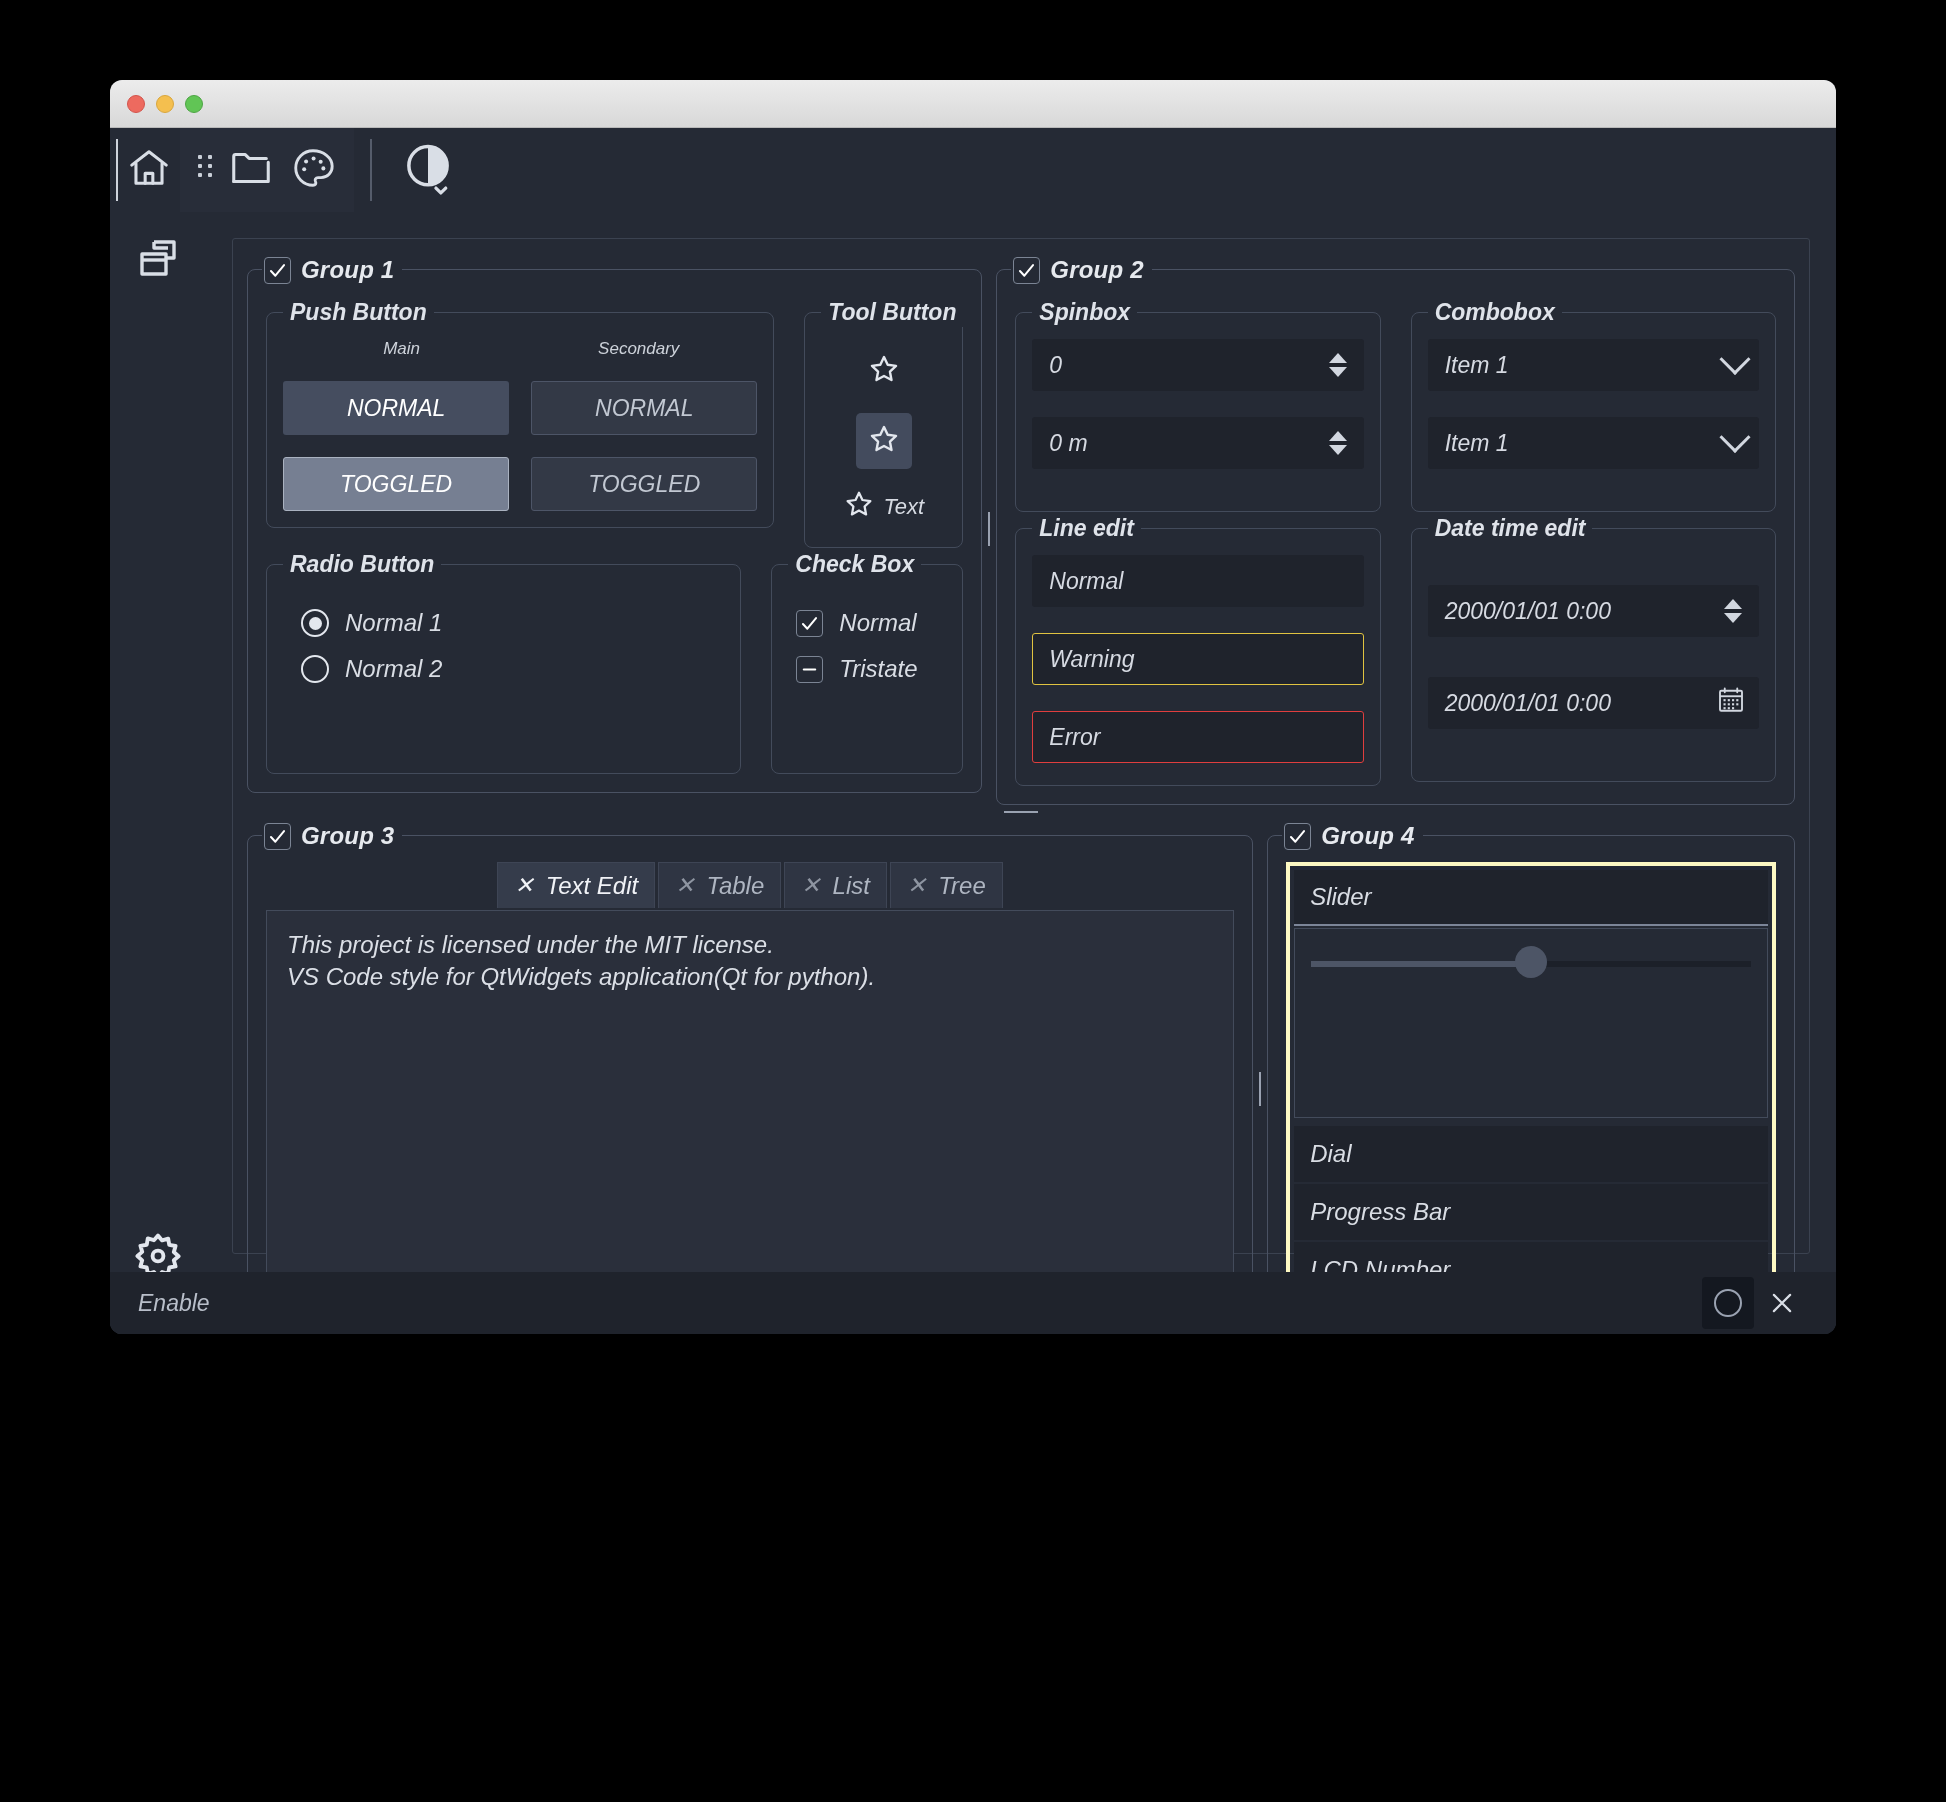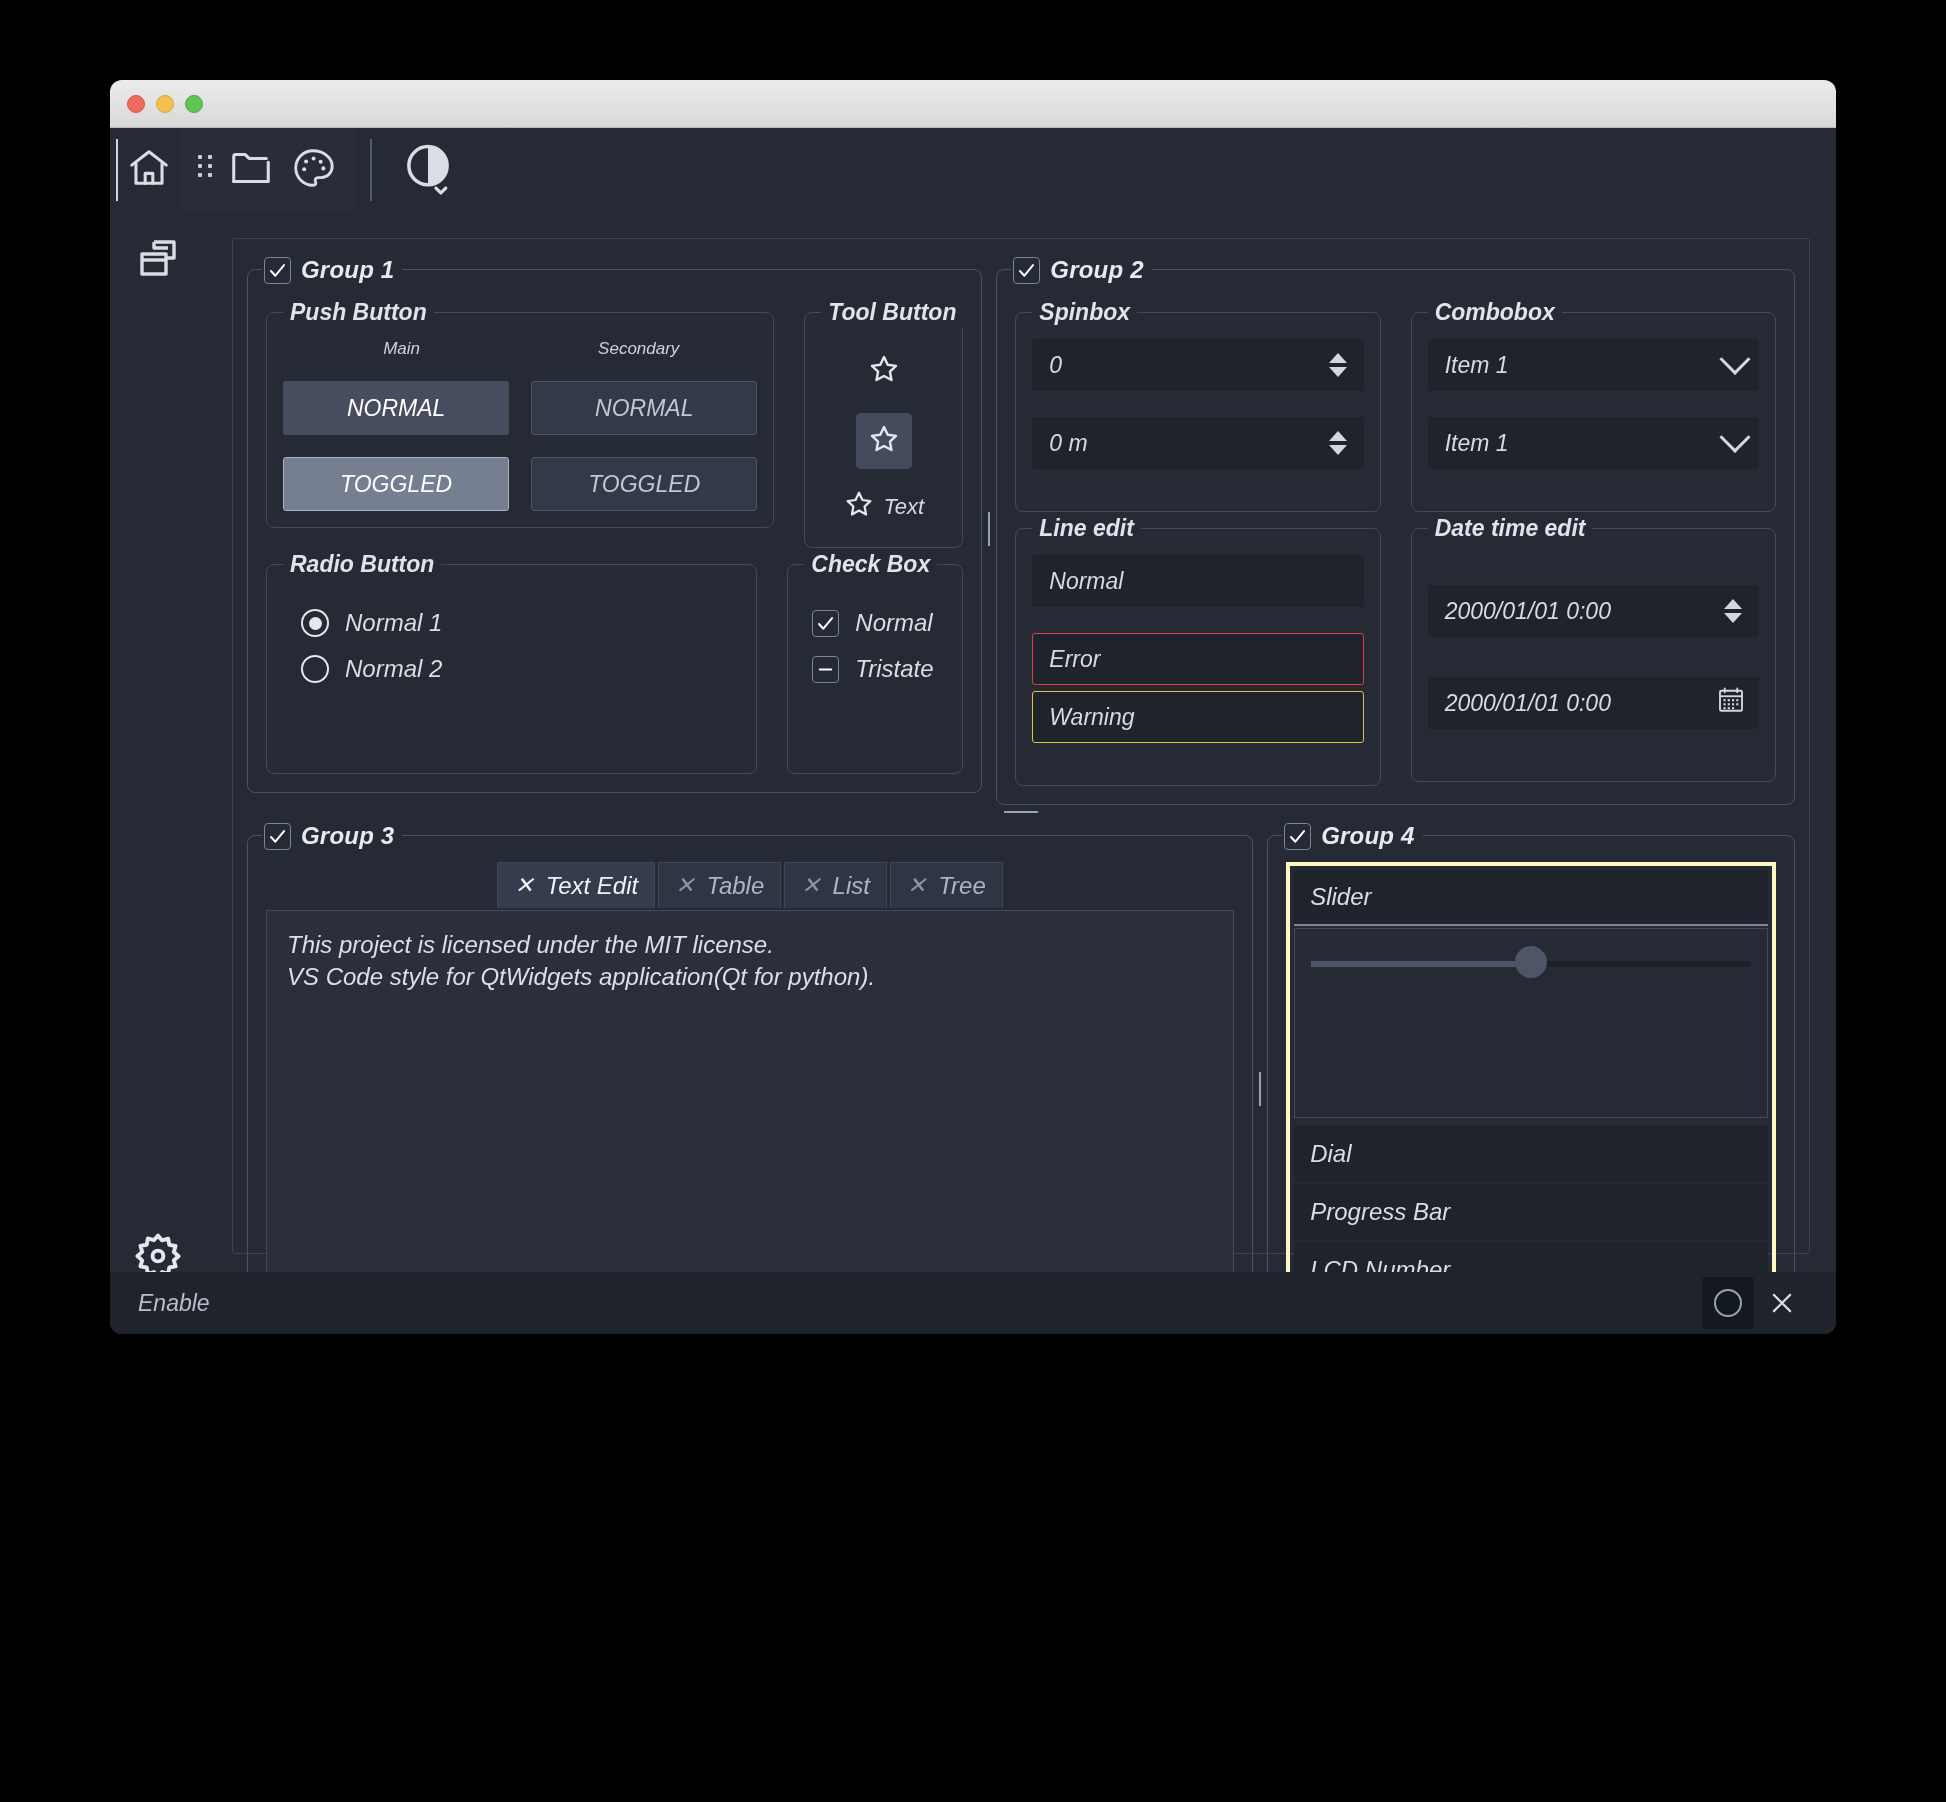--- a/index.html
+++ b/index.html
@@ -506,21 +506,21 @@
                         <i></i>
                       </span>
                     <span>Normal 1</span>
                   </div>
                   <div class="opt">
                     <span class="radio"></span>
                     <span>Normal 2</span>
                   </div>
                 </div>
 
-                <div class="sgb" style="width:176px;min-height:210px;">
+                <div class="sgb" style="width:192px;min-height:210px;">
                   <div class="sgb-title">Check Box</div>
                   <div class="opt" style="margin-left:8px;">
                     <span class="cbx">
                       <svg width="19" height="19" viewBox="0 0 16 16">
                           <path d="M2.5 8.4 6.2 12.4 13.5 3.4" fill="none" stroke="#ffffff" stroke-width="1.7" stroke-linecap="round" stroke-linejoin="round"></path>
                         </svg>
                     </span>
                     <span>Normal</span>
                   </div>
                   <div class="opt" style="margin-left:8px;">
@@ -584,25 +584,25 @@
                 </div>
               </div>
 
               <div class="two-cols">
 
                 <div class="sgb" style="flex:1;">
                   <div class="sgb-title">Line edit</div>
                   <div class="field">
                     <span class="val">Normal</span>
                   </div>
+                  <div class="field warning">
+                    <span class="val">Warning</span>
+                  </div>
                   <div class="field error" style="margin-bottom:6px;">
                     <span class="val">Error</span>
-                  </div>
-                  <div class="field warning">
-                    <span class="val">Warning</span>
                   </div>
                 </div>
 
                 <div class="sgb" style="flex:1;">
                   <div class="sgb-title">Date time edit</div>
                   <div class="field" style="margin-top:30px;">
                     <span class="val">2000/01/01 0:00</span>
                     <span class="spin">
                         <i class="caret-up"></i>
                         <i class="caret-dn"></i>

